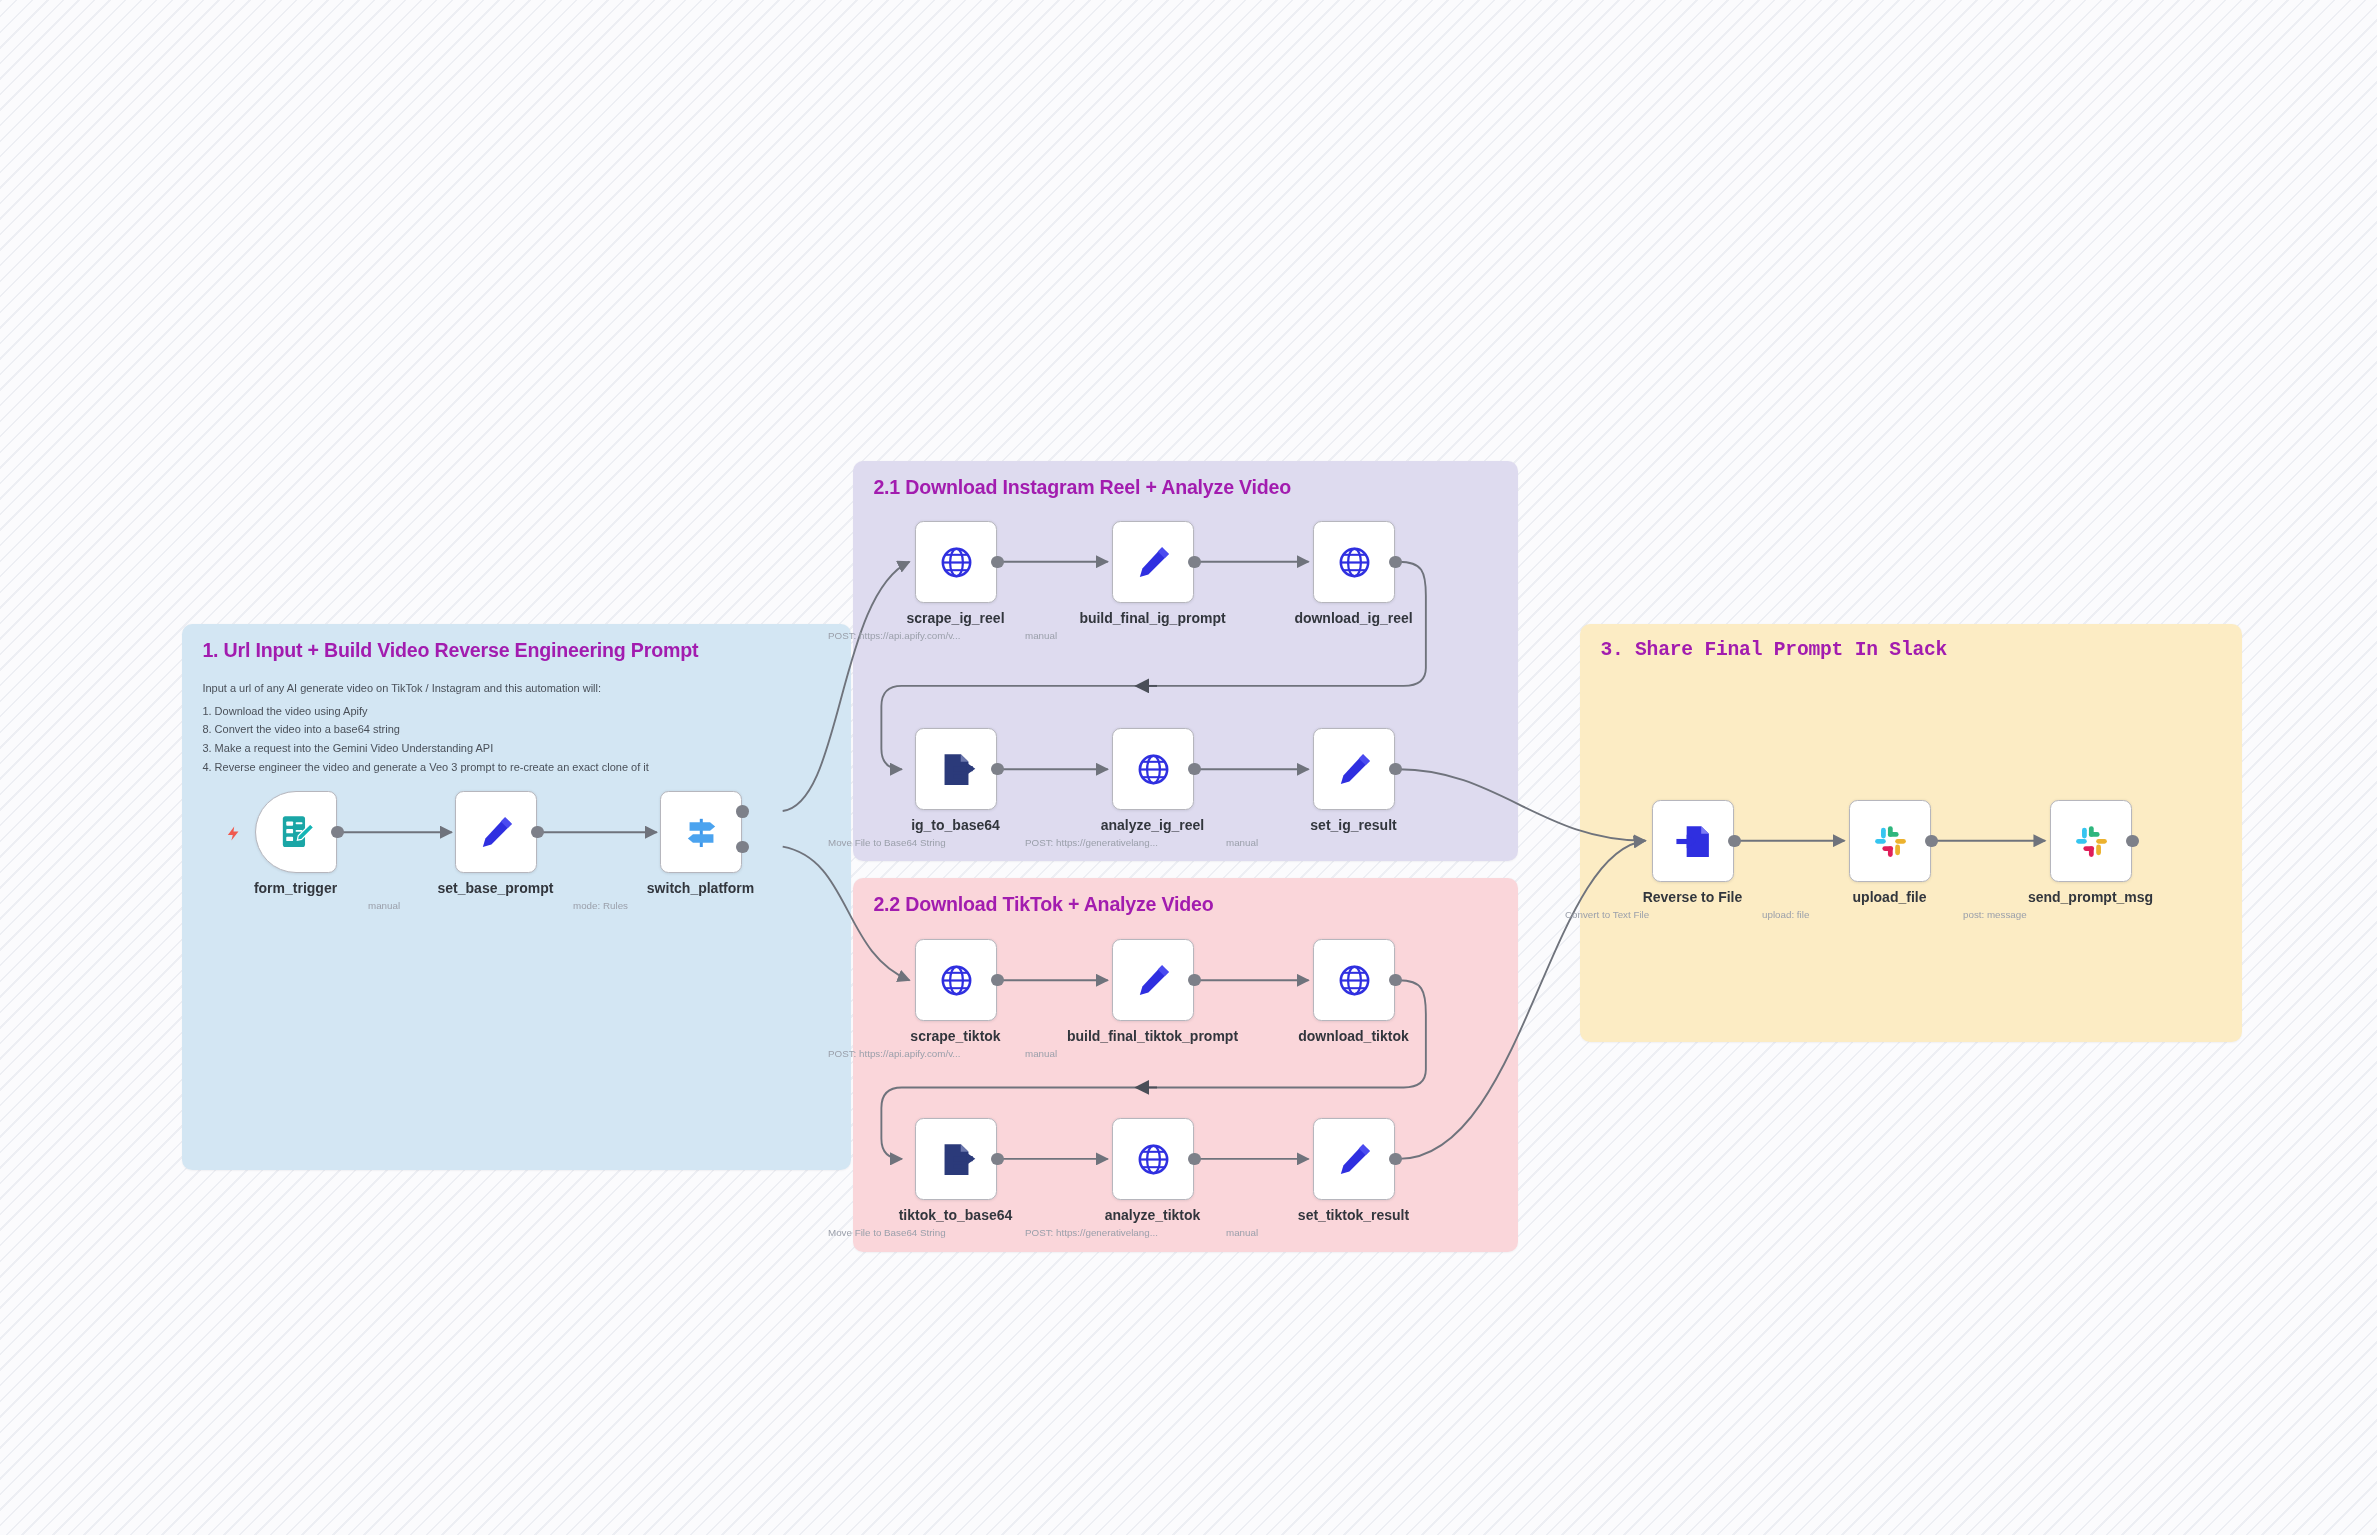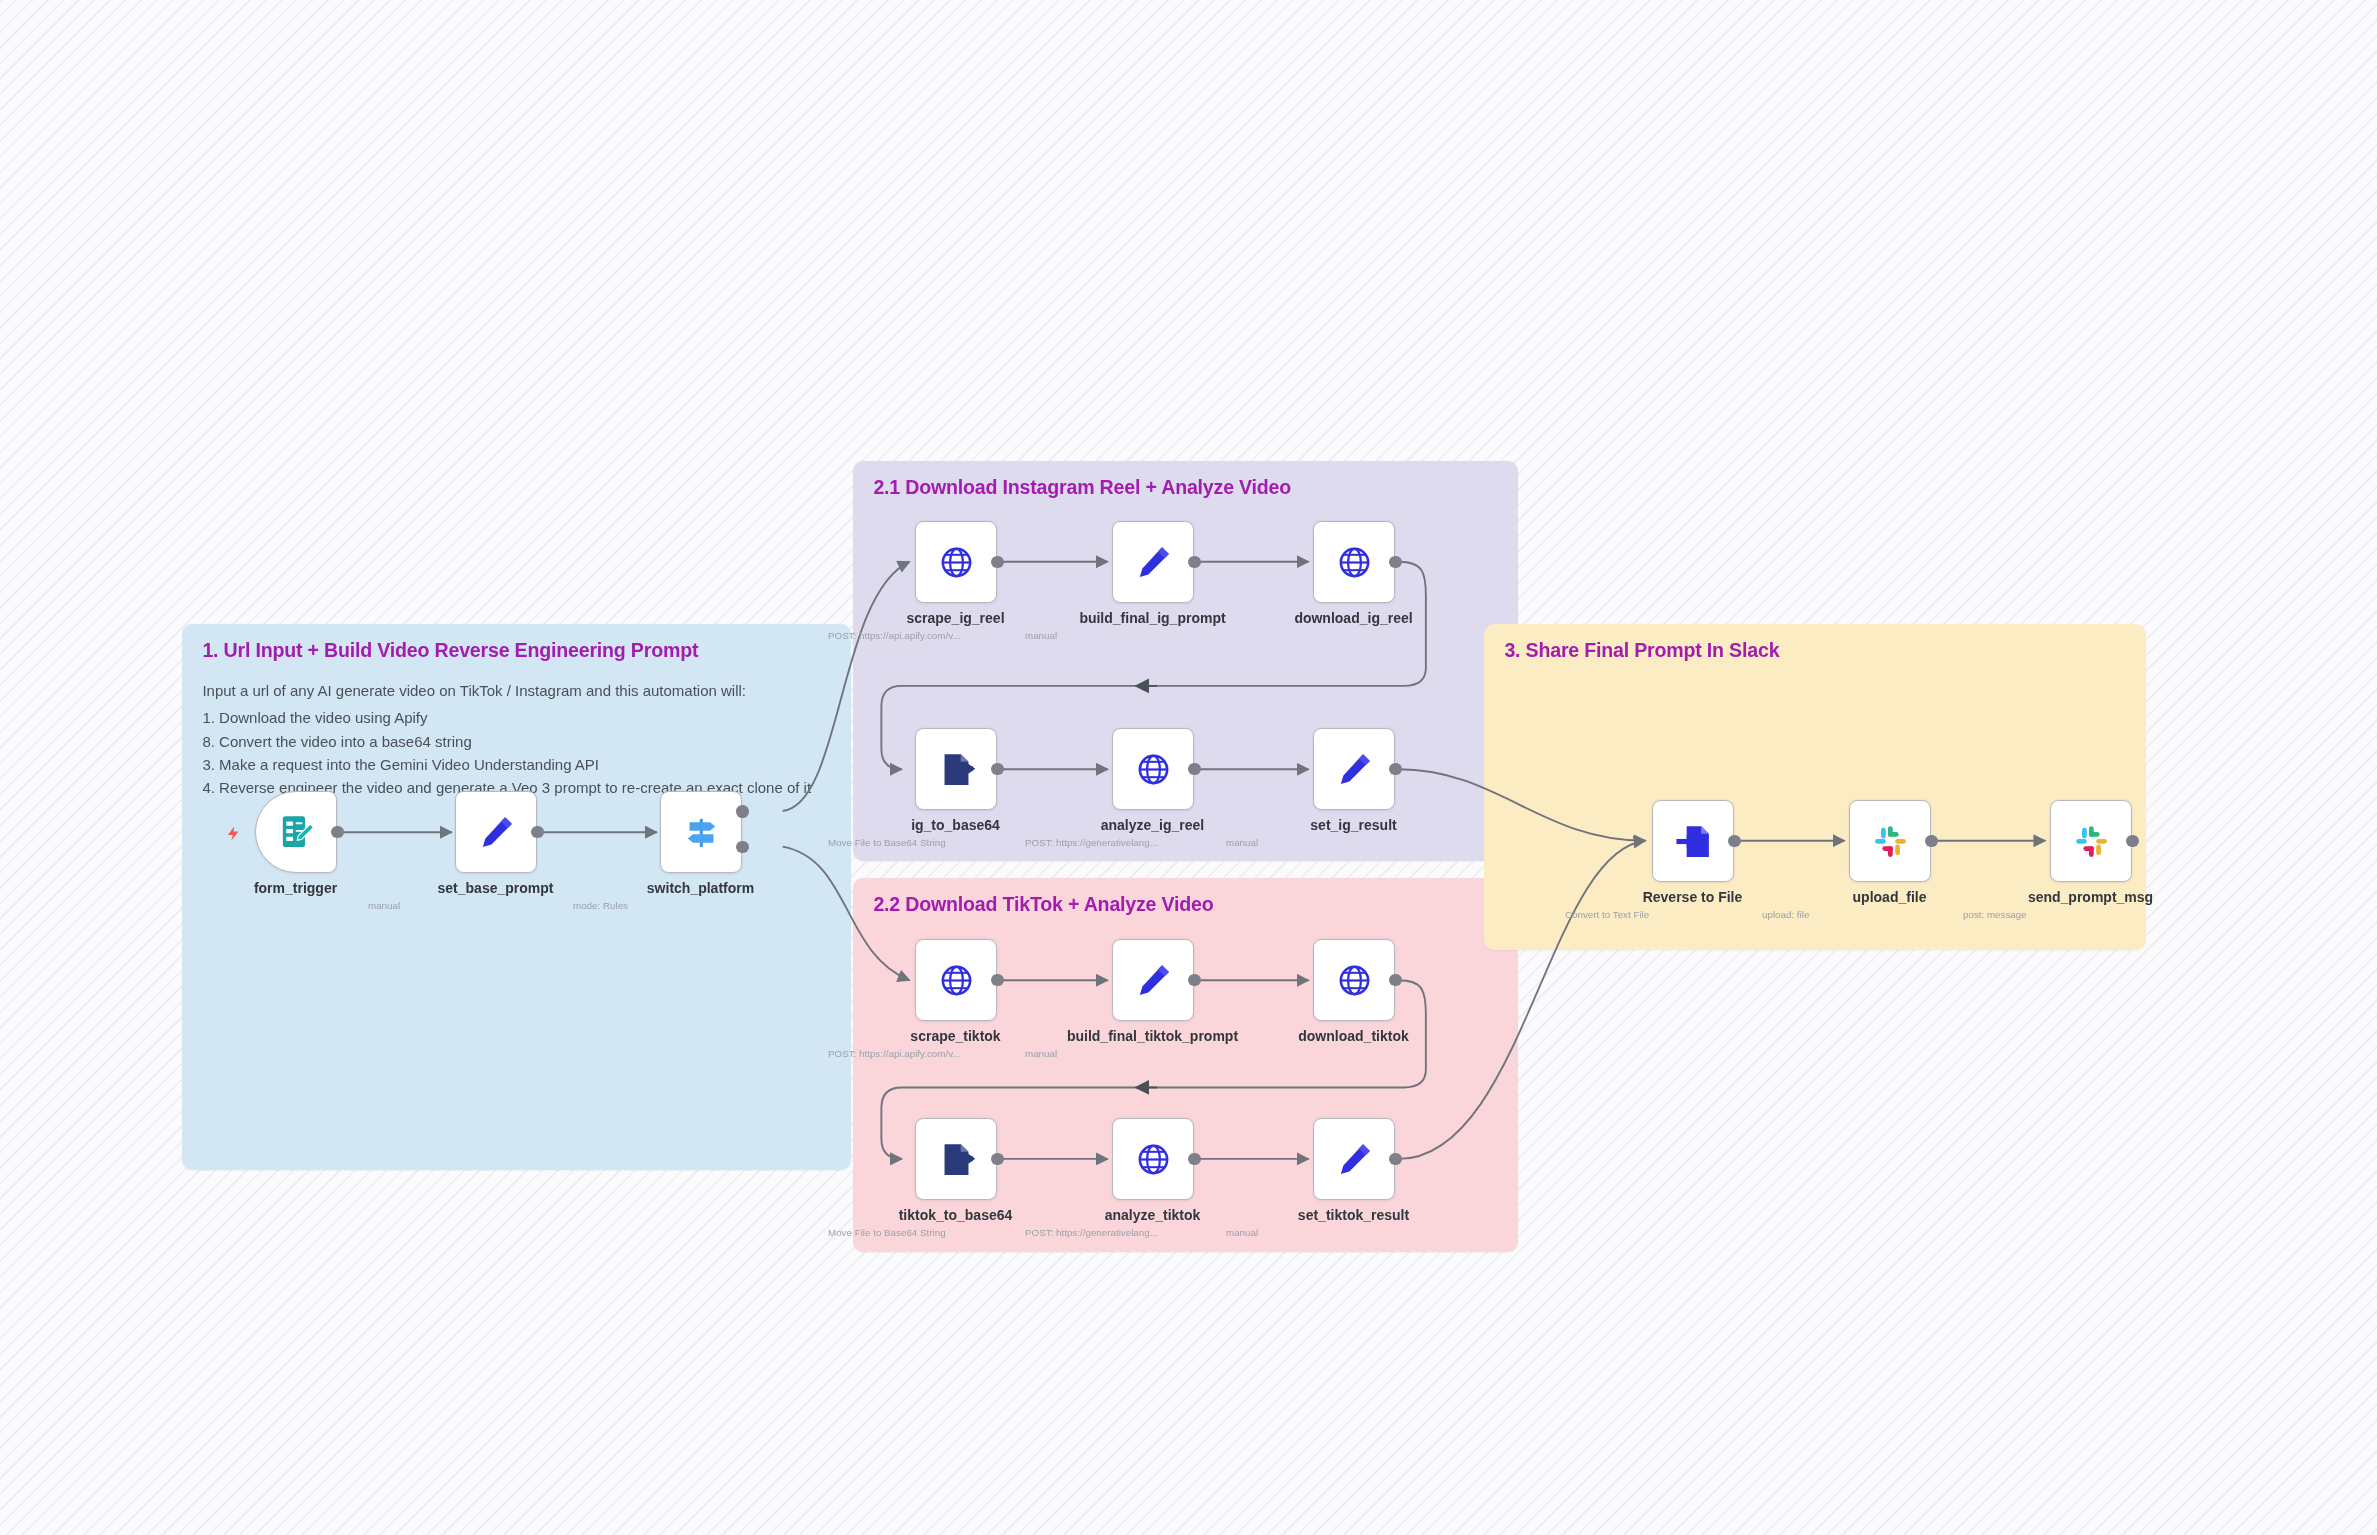--- a/index.html
+++ b/index.html
@@ -39,21 +39,21 @@
     font-weight: 700;
     color: #a21caf;
     letter-spacing: -0.2px;
     white-space: nowrap;
   }
   .panel-body {
     position: absolute;
     left: 20.4px;
     top: 58px;
     right: 20.4px;
-    font-size: 15px;
+    font-size: 11px;
     color: #4a5059;
     line-height: 1.15;
   }
   .panel-body .intro { margin-bottom: 10.2px; }
   .panel-body .step  { margin-bottom: 6px; }
 
   
   #edges {
     position: absolute;
     left: 0; top: 0;
@@ -147,21 +147,21 @@
   </div>
 
   <div class="panel" style="left:853px; top:461px; width:665px; height:400px; background:#dedbef;">
     <div class="panel-title">2.1 Download Instagram Reel + Analyze Video</div>
   </div>
 
   <div class="panel" style="left:853px; top:878px; width:665px; height:374px; background:#fad6da;">
     <div class="panel-title">2.2 Download TikTok + Analyze Video</div>
   </div>
 
-  <div class="panel" style="left:1484px; top:624px; width:662px; height:326px; background:#fcecc4;">
+  <div class="panel" style="left:1580px; top:624px; width:662px; height:418px; background:#fcecc4;font-family:Liberation Mono, monospace;">
     <div class="panel-title">3. Share Final Prompt In Slack</div>
   </div>
 
   <svg id="edges" viewBox="0 0 2794 1805" width="2377" height="1536">
     <defs>
       <marker id="arrowIn" viewBox="0 0 10 10" refX="9" refY="5" markerWidth="7" markerHeight="7" orient="auto-start-reverse">
         <path d="M 0 0 L 10 5 L 0 10 z" fill="#6f737c"></path>
       </marker>
       <marker id="arrowMid" viewBox="0 0 10 10" refX="5" refY="5" markerWidth="8" markerHeight="8" orient="auto">
         <path d="M 0 0 L 10 5 L 0 10 z" fill="#4a4f58"></path>

